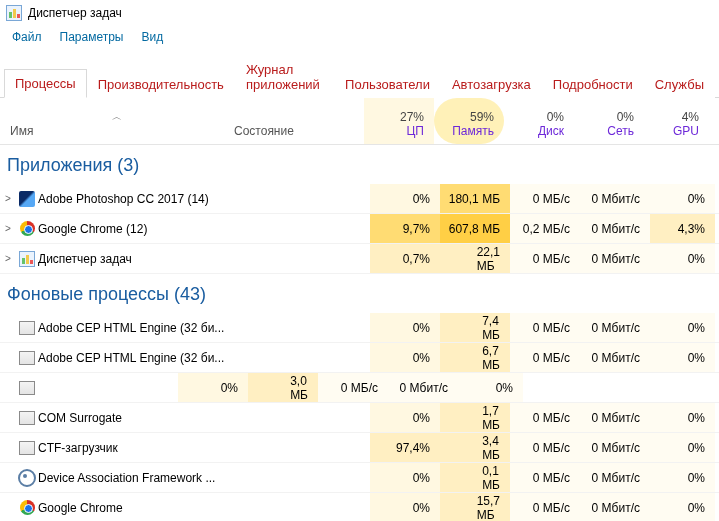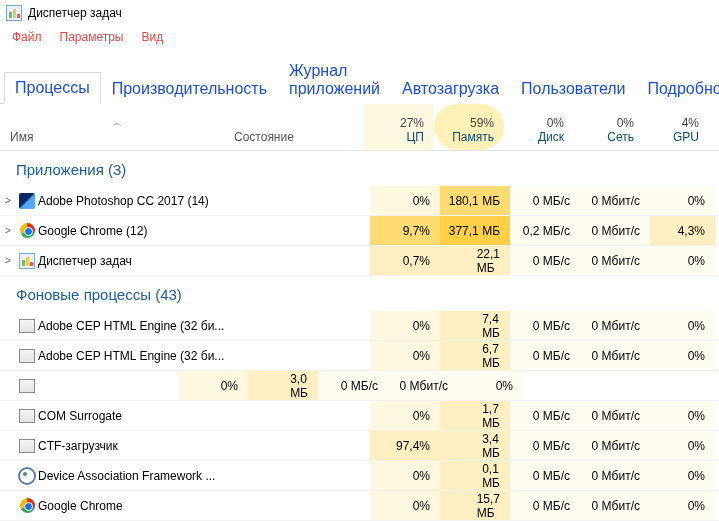--- a/index.html
+++ b/index.html
@@ -25,33 +25,33 @@
     color: #000;
   }
   .menubar {
     display: flex;
     gap: 2px;
     padding: 2px 4px;
     height: 20px;
   }
   .menubar .menu-item {
     padding: 2px 8px;
-    color: #ef4444;
+    color: #0369a1;
   }
   .tabbar {
     display: flex;
     align-items: flex-end;
     padding: 2px 4px 0 4px;
     border-bottom: 1px solid #d9d9d9;
     margin-top: 2px;
   }
   .tabbar .tab {
     padding: 6px 10px;
-    font-size: 16px;
-    color: #1d4ed8;
+    font-size: 13px;
+    color: #b91c1c;
     border: 1px solid transparent;
     border-bottom: none;
     position: relative;
     top: 1px;
     background: #fff;
   }
   .tabbar .tab.active {
     border: 1px solid #d9d9d9;
     border-bottom: 1px solid #fff;
     background: #fff;
@@ -65,31 +65,31 @@
   .h-name   { width: 224px; }
   .h-state  { width: 140px; }
   .h-col    { width: 70px; display: flex; flex-direction: column; justify-content: flex-end; padding: 0 10px 6px 0; box-sizing: border-box; }
   .h-col.gpu { width: 65px; }
   .headers .h-name, .headers .h-state {
     display: flex; flex-direction: column; justify-content: flex-end; padding: 0 0 6px 10px; box-sizing: border-box;
     color:#555;
   }
   .arrow-up { text-align: center; padding-top:4px; color:#555; font-size:10px; }
   .h-col .pct { color:#444; text-align:right; }
-  .h-col .lbl { color:#0c4a6e; text-align:right; }
+  .h-col .lbl { color:#6d28d9; text-align:right; }
 
   .h-col.cpu { background:#fff8e1; }
   .h-col.mem { background:#fff1b8;border-radius:23px; }
 
   .body { }
   .group-header {
     display:flex; align-items:center;
-    padding: 10px 0 8px 16px;
+    padding: 10px 0 8px 7px;
     color:#1a5da0;
-    font-size:15px;
+    font-size:18px;
   }
   .row {
     display:flex;
     height:29px;
     align-items:stretch;
     border-bottom:1px solid #f2f2f2;
   }
   .row .c-expand { width:16px; display:flex;align-items:center;justify-content:center; color:#666; font-size:10px;}
   .row .c-icon   { width:22px; display:flex;align-items:center;justify-content:center;}
   .row .c-name   { width:186px; display:flex;align-items:center; padding-right:6px; overflow:hidden; white-space:nowrap; text-overflow:ellipsis;}
@@ -140,22 +140,22 @@
 <div class="menubar">
   <span class="menu-item">Файл</span>
   <span class="menu-item">Параметры</span>
   <span class="menu-item">Вид</span>
 </div>
 
 <div class="tabbar">
   <div class="tab active">Процессы</div>
   <div class="tab">Производительность</div>
   <div class="tab">Журнал приложений</div>
+  <div class="tab">Пользователи</div>
   <div class="tab">Автозагрузка</div>
-  <div class="tab">Пользователи</div>
   <div class="tab">Подробности</div>
   <div class="tab">Службы</div>
 </div>
 
 <div class="headers">
   <div class="h-name">
     <div class="arrow-up">︿</div>
     <span>Имя</span>
   </div>
   <div class="h-state">
@@ -205,21 +205,21 @@
     <div class="c-metric gpu heat0b">0%</div>
   </div>
   <div class="row">
     <div class="c-expand">&gt;</div>
     <div class="c-icon">
           <span class="chrome-circle"></span>
         </div>
     <div class="c-name">Google Chrome (12)</div>
     <div class="c-state"></div>
     <div class="c-metric heat4">9,7%</div>
-    <div class="c-metric heat5">377,1 МБ</div>
+    <div class="c-metric heat5">607,8 МБ</div>
     <div class="c-metric heat0b">0,2 МБ/с</div>
     <div class="c-metric heat0b">0 Мбит/с</div>
     <div class="c-metric gpu heat2">4,3%</div>
   </div>
   <div class="row">
     <div class="c-expand">&gt;</div>
     <div class="c-icon">
           <span class="tm-ico">
             <span></span>
           </span>

